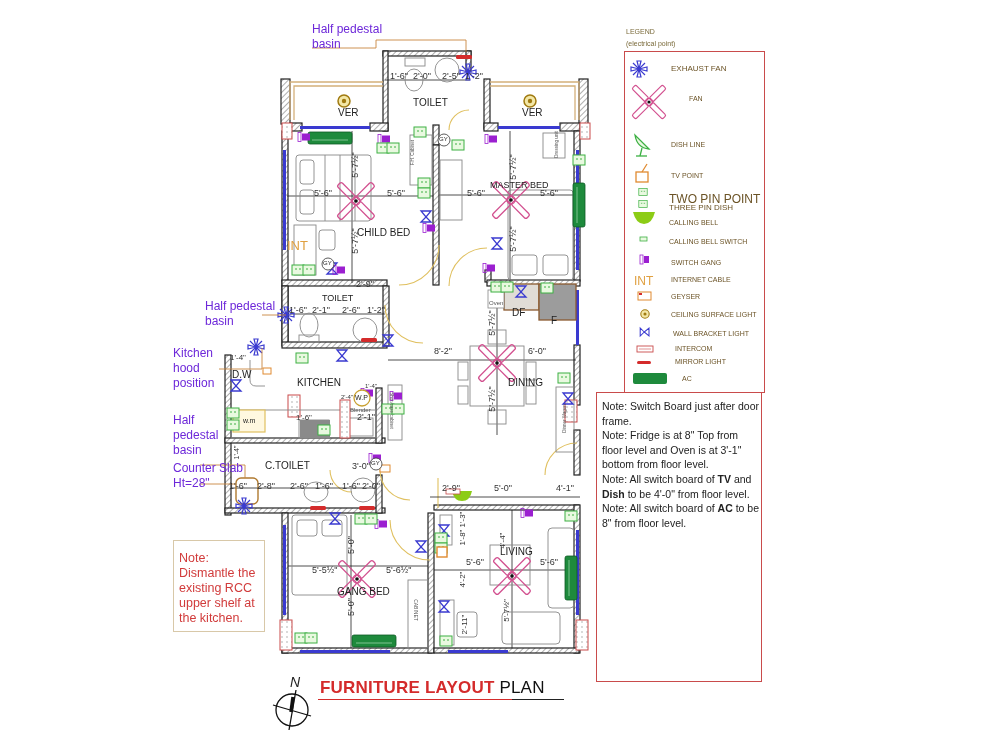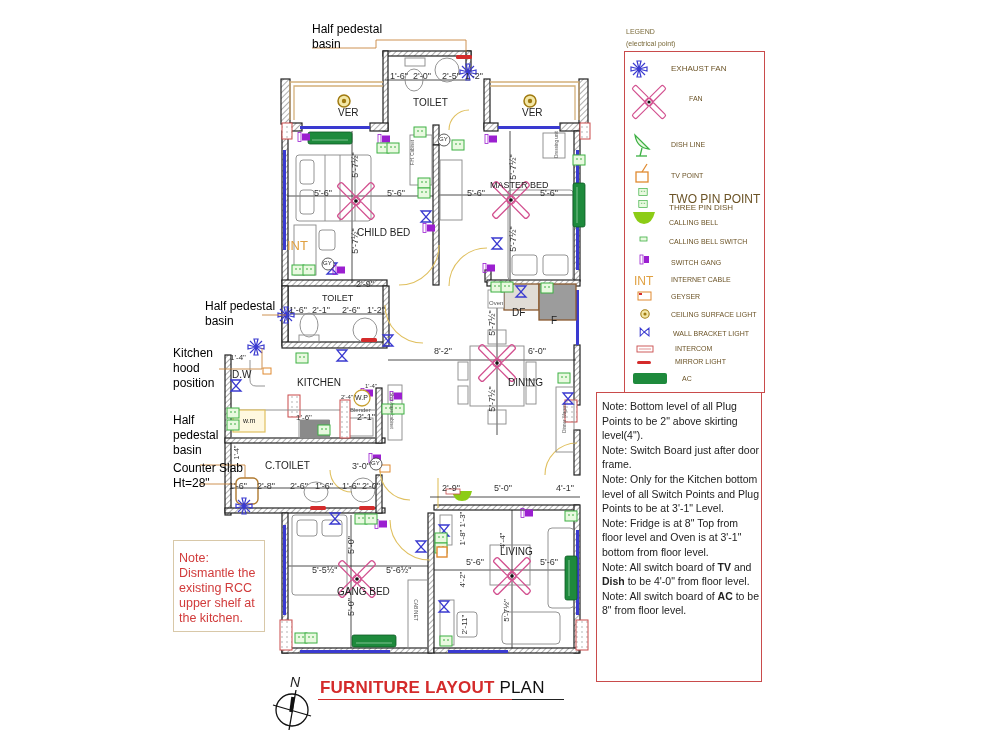--- a/index.html
+++ b/index.html
@@ -2,21 +2,21 @@
 <html><head>
 <meta charset="utf-8">
 <style>
   html,body{margin:0;padding:0;background:#fff;}
   body{width:1000px;height:750px;position:relative;overflow:hidden;font-family:"Liberation Sans",sans-serif;}
   .abs{position:absolute;}
   .plan{position:absolute;left:0;top:0;width:1000px;height:750px;}
   .lbl{position:absolute;font-family:"Liberation Sans",sans-serif;color:#222;white-space:nowrap;}
   .room{font-size:10px;color:#222;}
   .dim{font-size:9px;color:#333;}
-  .callout{font-size:12px;color:#000000;line-height:15px;white-space:normal;}
+  .callout{font-size:12px;color:#6d28d9;line-height:15px;white-space:normal;}
   .legend-head{position:absolute;left:626px;top:26px;font-size:7px;color:#7a6a3a;line-height:12px;}
   .legend{position:absolute;left:624px;top:51px;width:139px;height:340px;border:1.5px solid #c94b4b;}
   .legend-item{position:absolute;font-size:7px;color:#6b5326;white-space:nowrap;}
   .notes{position:absolute;left:596px;top:392px;width:166px;height:290px;border:1.5px solid #c94b4b;padding:6px 0 0 5px;box-sizing:border-box;font-size:10.5px;line-height:14.6px;color:#222;}
   .notes p{margin:0;}
   .rednote{position:absolute;left:173px;top:540px;width:92px;height:92px;border:1px solid #d8c8a8;padding:10px 0 0 5px;box-sizing:border-box;font-size:12.5px;line-height:15px;color:#d13b3b;}
   .title{position:absolute;left:320px;top:678px;font-size:17px;font-weight:bold;color:#d42b2b;letter-spacing:0.2px;}
   .title .plan-word{color:#111;font-weight:normal;}
   .title-line{position:absolute;left:318px;top:699px;width:246px;height:1px;background:#d42b2b;}
   .title-line2{position:absolute;left:512px;top:699px;width:52px;height:1px;background:#222;}
@@ -529,19 +529,17 @@
   <span class="legend-item" style="left:46px;top:224px;">INTERNET CABLE</span>
   <span class="legend-item" style="left:46px;top:241px;">GEYSER</span>
   <span class="legend-item" style="left:46px;top:259px;">CEILING SURFACE LIGHT</span>
   <span class="legend-item" style="left:48px;top:278px;">WALL BRACKET LIGHT</span>
   <span class="legend-item" style="left:50px;top:293px;">INTERCOM</span>
   <span class="legend-item" style="left:50px;top:306px;">MIRROR LIGHT</span>
   <span class="legend-item" style="left:57px;top:323px;">AC</span>
 </div>
 
 <div class="notes">
-  <p>Note: Bottom level of all Plug Points to be 2" above skirting level(4").</p>
   <p>Note: Switch Board just after door frame.</p>
-  <p>Note: Only for the Kitchen bottom level of all Switch Points and Plug Points to be at 3'-1" Level.</p>
   <p>Note: Fridge is at 8" Top from floor level and Oven is at 3'-1" bottom from floor level.</p>
   <p><span>Note: All switch board of </span><b>TV</b><span> and </span><b>Dish</b><span> to be 4'-0" from floor level.</span></p>
   <p><span>Note: All switch board of </span><b>AC</b><span> to be 8" from floor level.</span></p>
 </div>
 
 </body></html>

